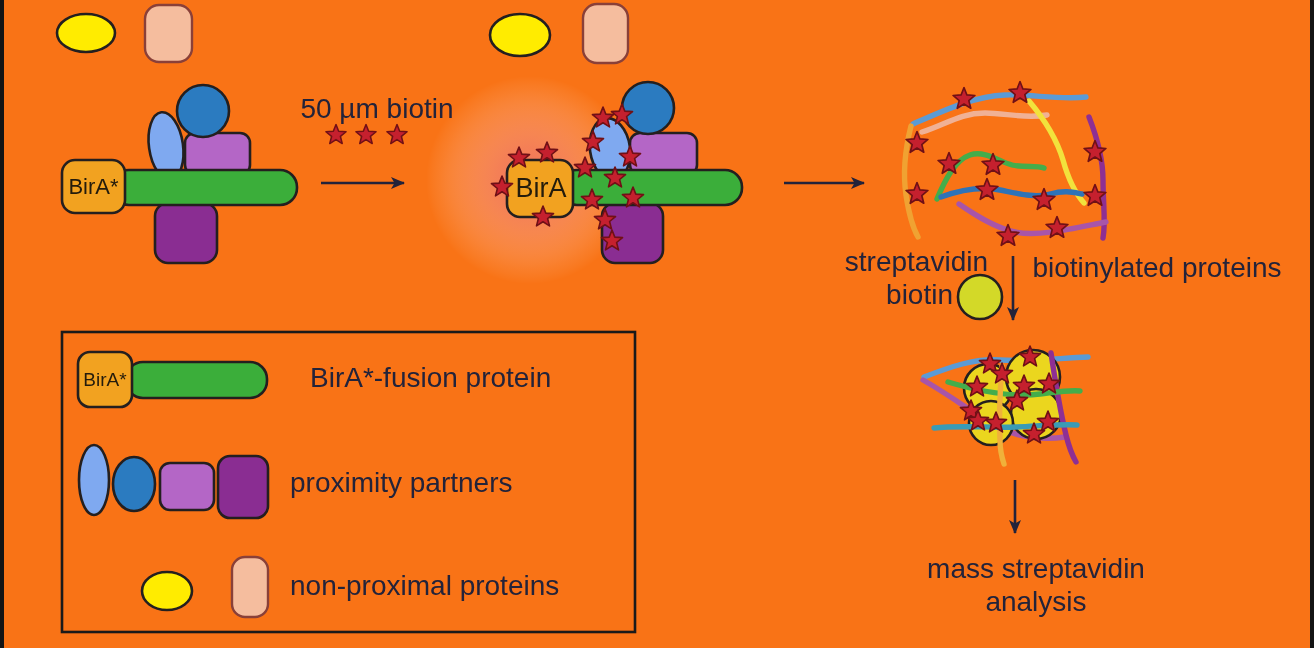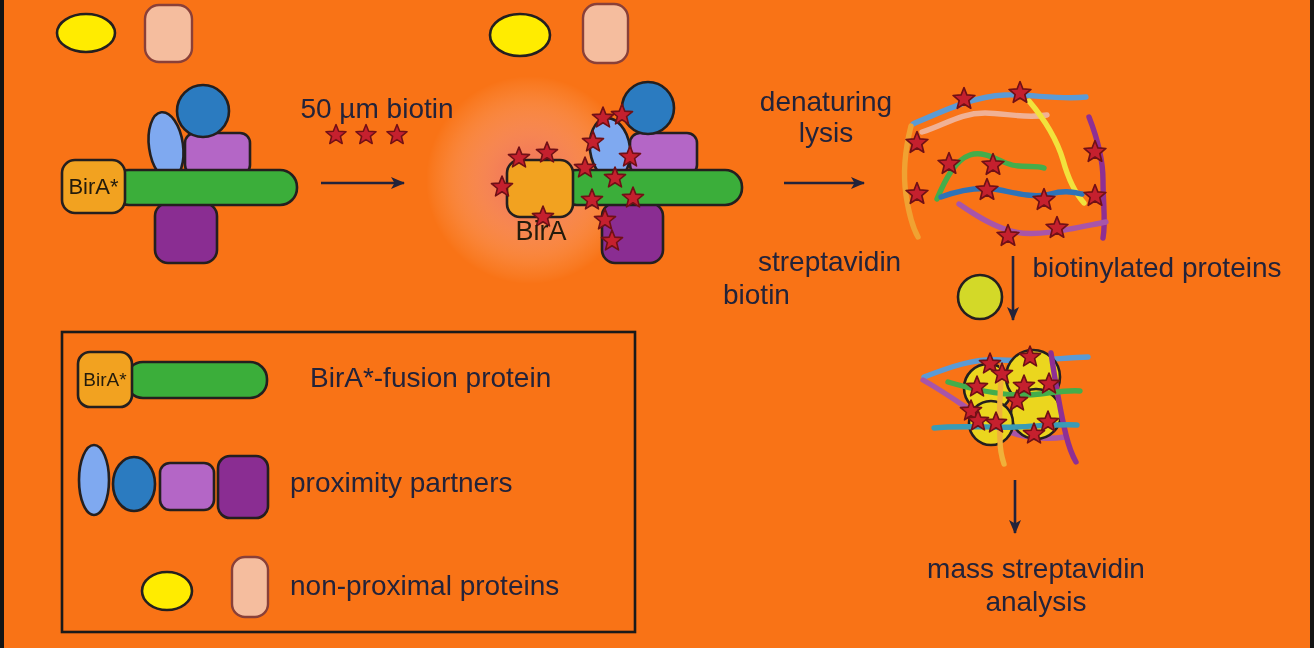--- a/index.html
+++ b/index.html
@@ -8,21 +8,21 @@
     background:#f97316; overflow:hidden;
     font-family:Liberation Sans, sans-serif;
   }
   #diagram-svg{position:absolute;left:0;top:0;}
   .edge-strip{position:absolute;top:0;height:648px;background:#141414;}
   .lbl{
     position:absolute; font-size:28px; line-height:31px;
     color:#23233a; white-space:nowrap;
   }
   .center{text-align:center;}
-  .right{text-align:left;}
+  .right{text-align:right;}
   .birabox-label{
     position:absolute; display:flex; align-items:center; justify-content:center;
     color:#241c0c; white-space:nowrap;
   }
   .oln{stroke:#241f1f;stroke-width:2.6;}
   .salmon-oln{stroke:#8a4038;stroke-width:2.4;}
   .strand{fill:none;stroke-width:5.4;stroke-linecap:round;}
   .arrow{stroke:#23233a;stroke-width:2.6;fill:none;}
   .legend-box{fill:none;stroke:#1a1a1a;stroke-width:2.6;}
 </style>
@@ -157,39 +157,35 @@
       <ellipse class="oln" cx="134" cy="484" rx="21" ry="27" fill="#2B7BC0"></ellipse>
       <rect class="oln" x="160" y="463" width="54" height="47" rx="10" fill="#B466C6"></rect>
       <rect class="oln" x="218" y="456" width="50" height="62" rx="12" fill="#8A2D92"></rect>
       <ellipse class="oln" cx="167" cy="591" rx="25" ry="19" fill="#FFEC00"></ellipse>
       <rect class="salmon-oln" x="232" y="557" width="36" height="60" rx="13" fill="#F5BD9E"></rect>
     </g>
   </svg>
 
   <div class="lbl center" style="left:267px;top:93px;width:220px;">50 µm biotin</div>
 
-  <div class="lbl center" style="left:716px;top:86px;width:220px;">
-    <div>denaturing</div>
-    <div>lysis</div>
-  </div>
 
   <div class="lbl right" style="left:758px;top:246px;width:230px;">streptavidin</div>
   <div class="lbl right" style="left:723px;top:279px;width:230px;">biotin</div>
 
   <div class="lbl center" style="left:1022px;top:252px;width:270px;">
     <div>biotinylated proteins</div>
   </div>
 
   <div class="lbl center" style="left:902px;top:552px;width:268px;line-height:33px;">
     <div>mass streptavidin</div>
     <div>analysis</div>
   </div>
 
   <div class="birabox-label" style="left:62px;top:160px;width:63px;height:53px;font-size:22px;">BirA*</div>
-  <div class="birabox-label" style="left:507px;top:160px;width:68px;height:57px;font-size:27px;margin-top:43px;">BirA</div>
+  <div class="birabox-label" style="left:507px;top:160px;width:68px;height:57px;font-size:27px;">BirA</div>
   <div class="birabox-label" style="left:78px;top:352px;width:54px;height:55px;font-size:19px;">BirA*</div>
 
   <div class="lbl" style="left:290px;top:362px;margin-left:20px;">BirA*-fusion protein</div>
   <div class="lbl" style="left:290px;top:570px;">non-proximal proteins</div>
   <div class="lbl" style="left:290px;top:467px;">proximity partners</div>
 
   <div class="edge-strip" style="left:0;width:4px;"></div>
   <div class="edge-strip" style="left:1310px;width:4px;"></div>
 </div>
 

